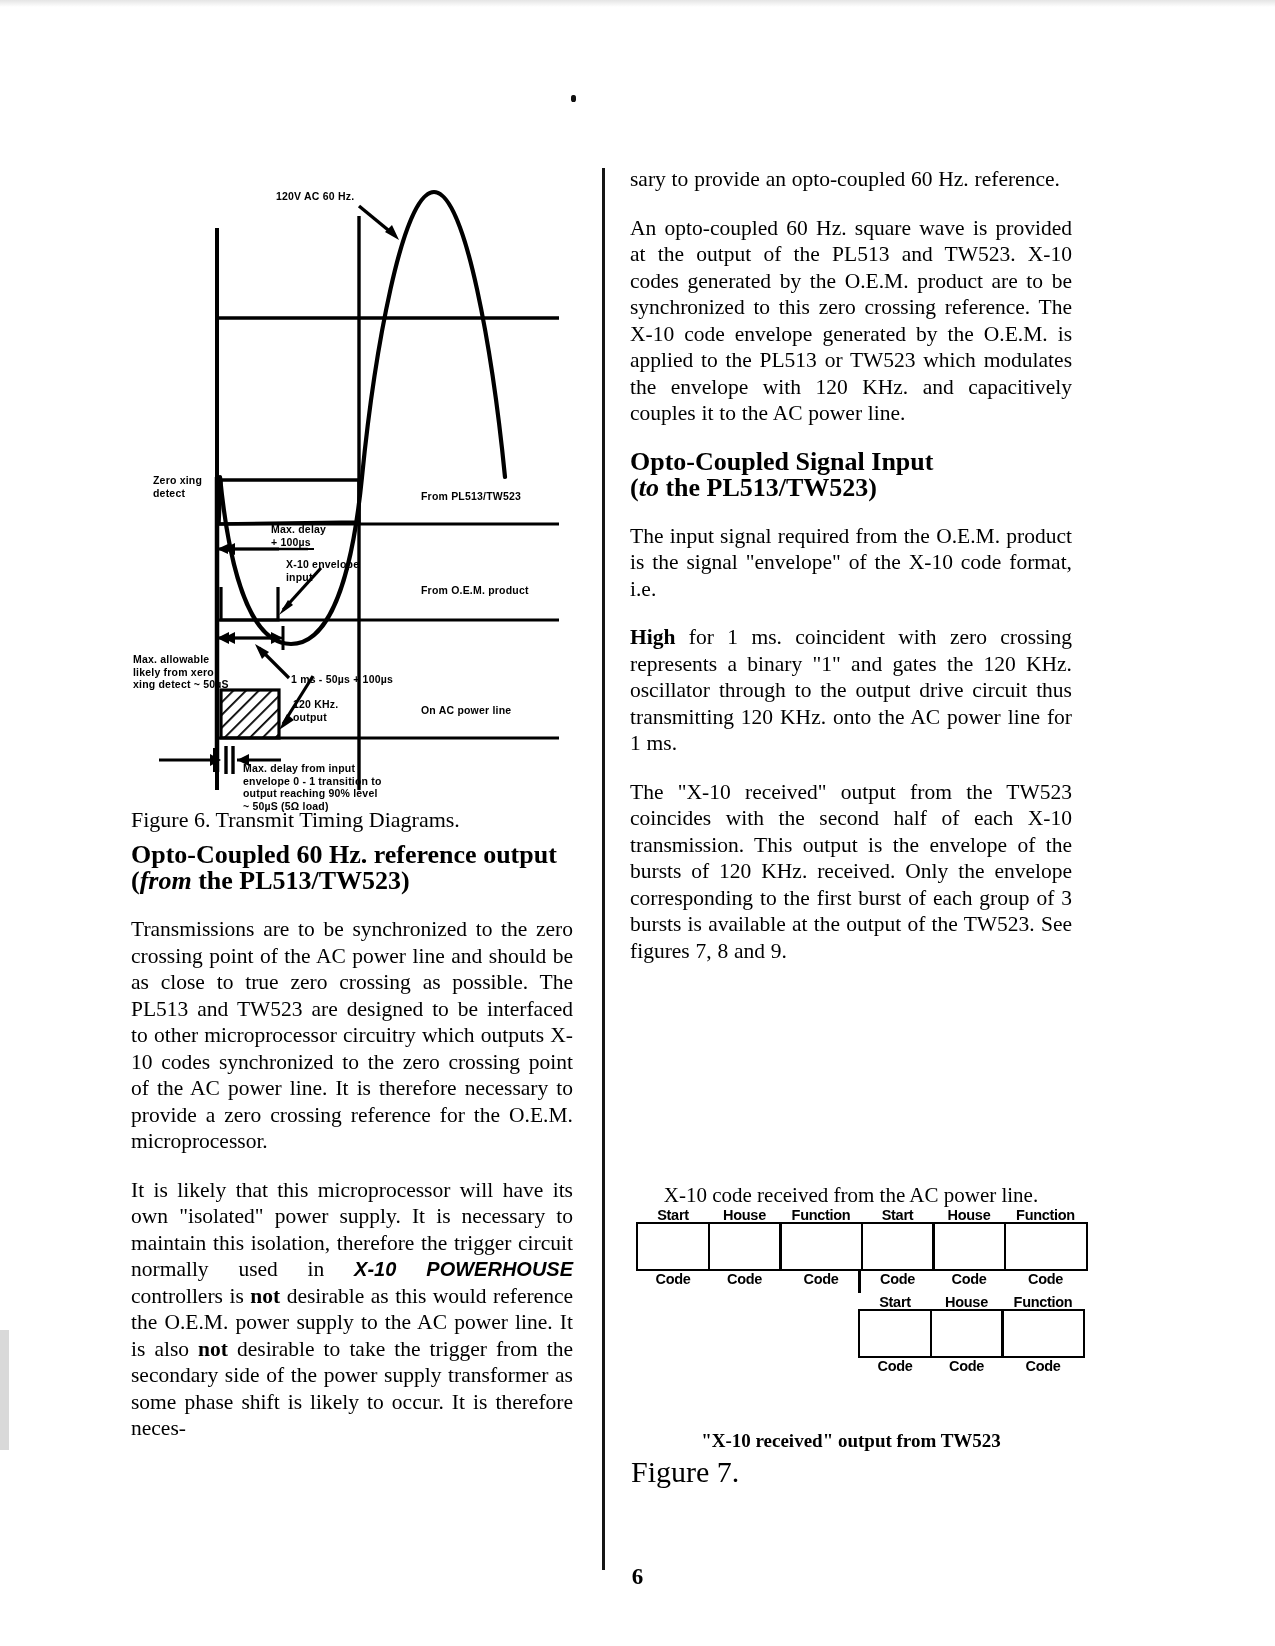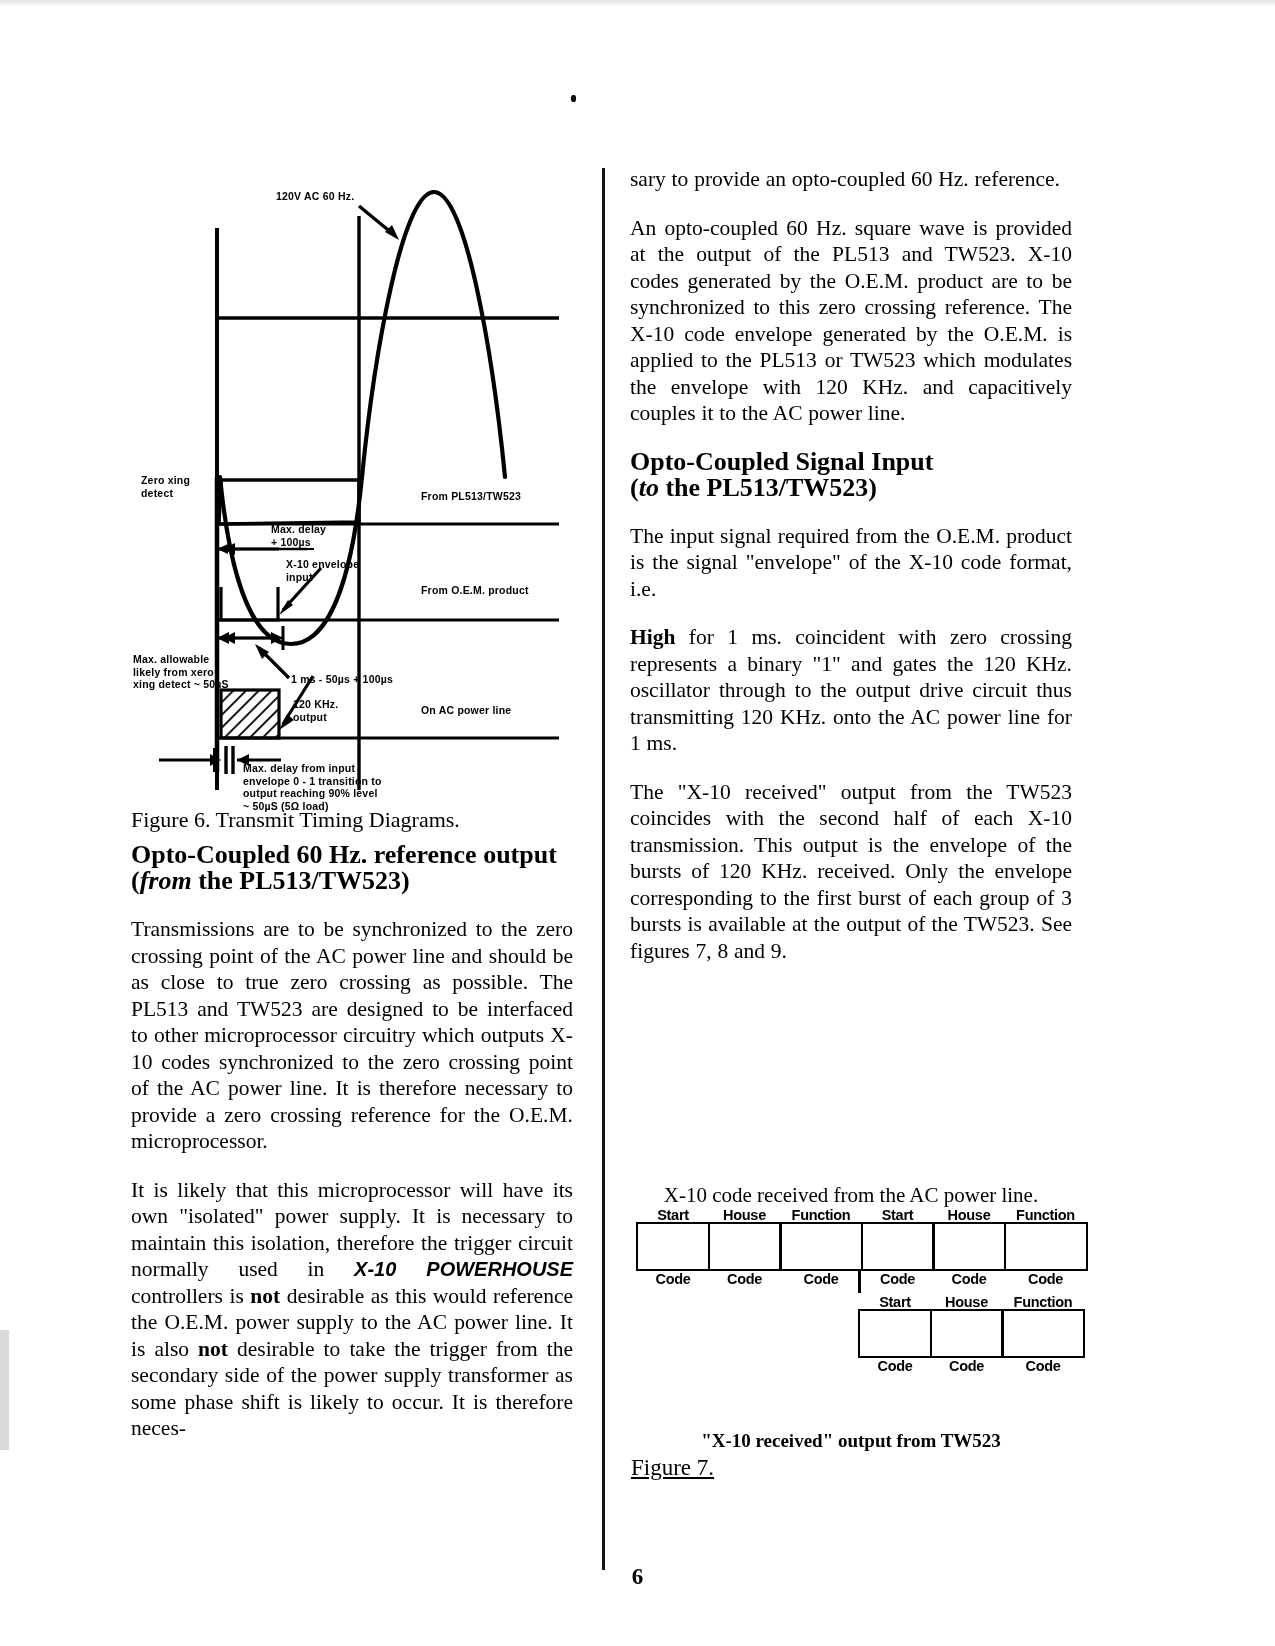--- a/index.html
+++ b/index.html
@@ -150,22 +150,21 @@
     position: absolute;
     left: 630px; top: 1430px;
     width: 442px;
     text-align: center;
     font-size: 19px;
     font-weight: bold;
   }
   #fig7-label {
     position: absolute;
     left: 631px; top: 1455px;
-    font-size: 23px;
-    text-decoration: underline;
+    font-size: 30px;
   }
 
   
   #page-number {
     position: absolute;
     left: 0; top: 1564px;
     width: 1275px;
     text-align: center;
     font-size: 23px;
     font-weight: bold;
@@ -239,21 +238,21 @@
 
     <line x1="86" y1="604" x2="86" y2="622" stroke="#000" stroke-width="4"></line>
     <line x1="228" y1="604" x2="228" y2="622" stroke="#000" stroke-width="3.4"></line>
 
     <line x1="228" y1="38" x2="262" y2="66" stroke="#000" stroke-width="3.4"></line>
     <polygon points="268,72 254,64 261,57" fill="#000"></polygon>
   </svg>
 
   <div class="dlabel" style="left:145px; top:22px;">120V AC   60 Hz.</div>
 
-  <div class="dlabel" style="left:10px; top:306px;">Zero xing
+  <div class="dlabel" style="left:22px; top:306px;">Zero xing
 detect</div>
   <div class="dlabel" style="left:290px; top:322px;">From PL513/TW523</div>
 
   <div class="dlabel" style="left:140px; top:355px;">Max. delay
 + 100µs</div>
 
   <div class="dlabel" style="left:155px; top:390px;">X-10 envelope
 input</div>
   <div class="dlabel" style="left:290px; top:416px;">From O.E.M. product</div>
 

